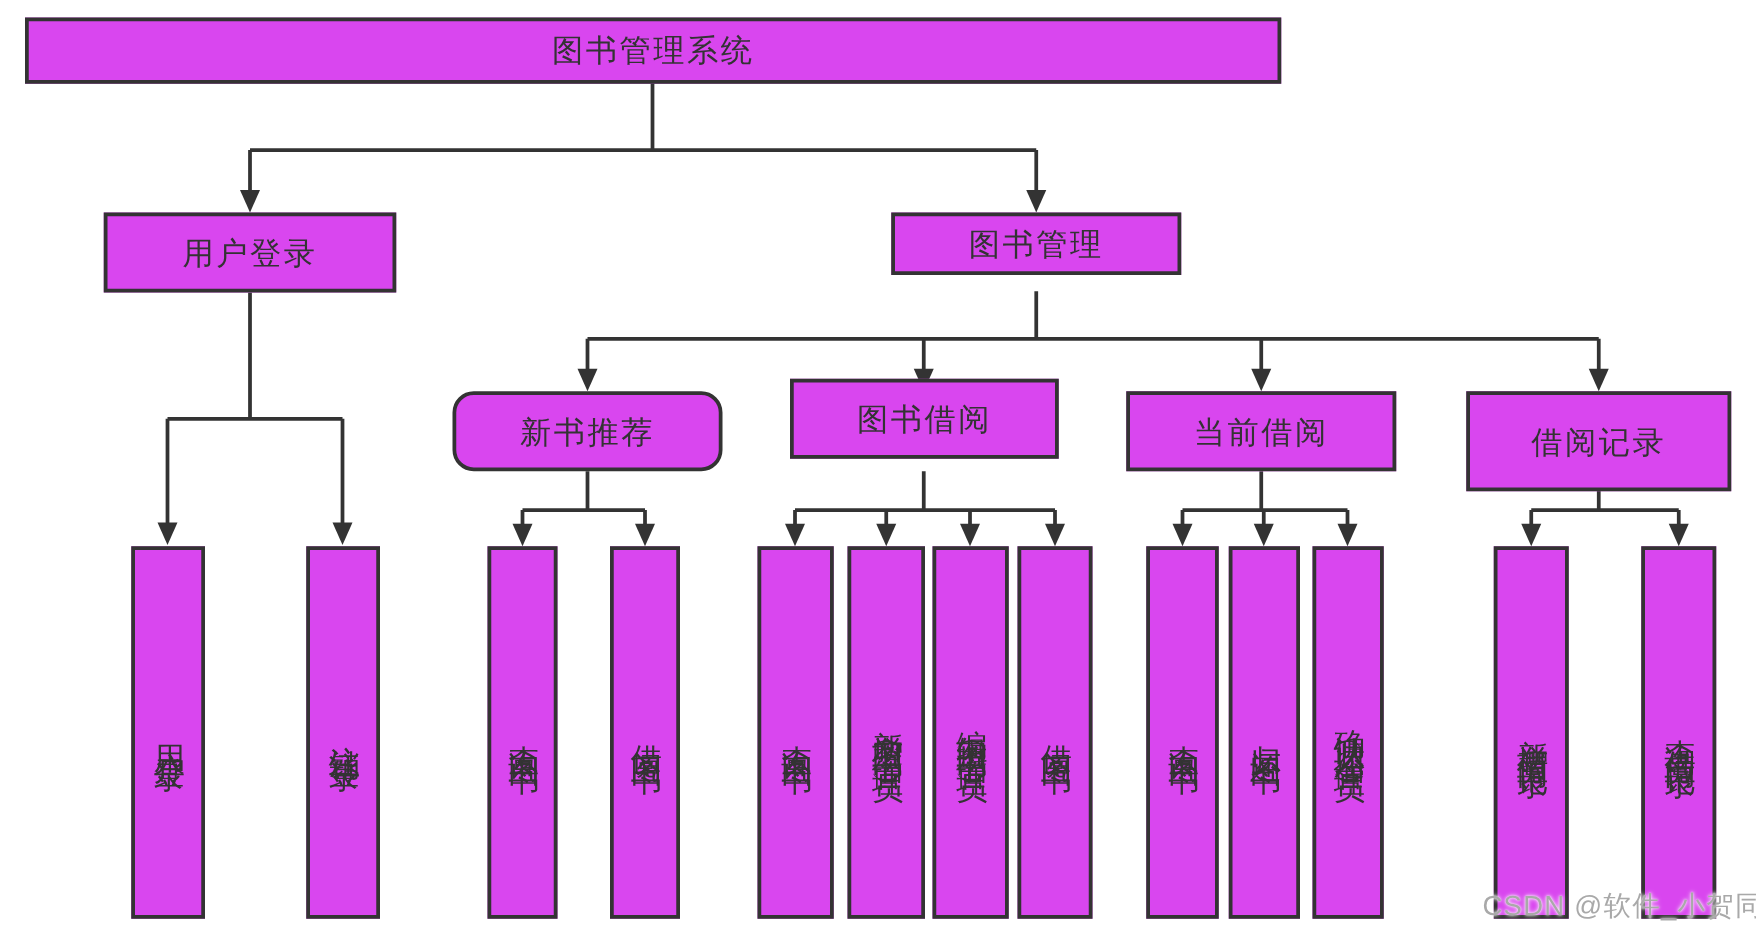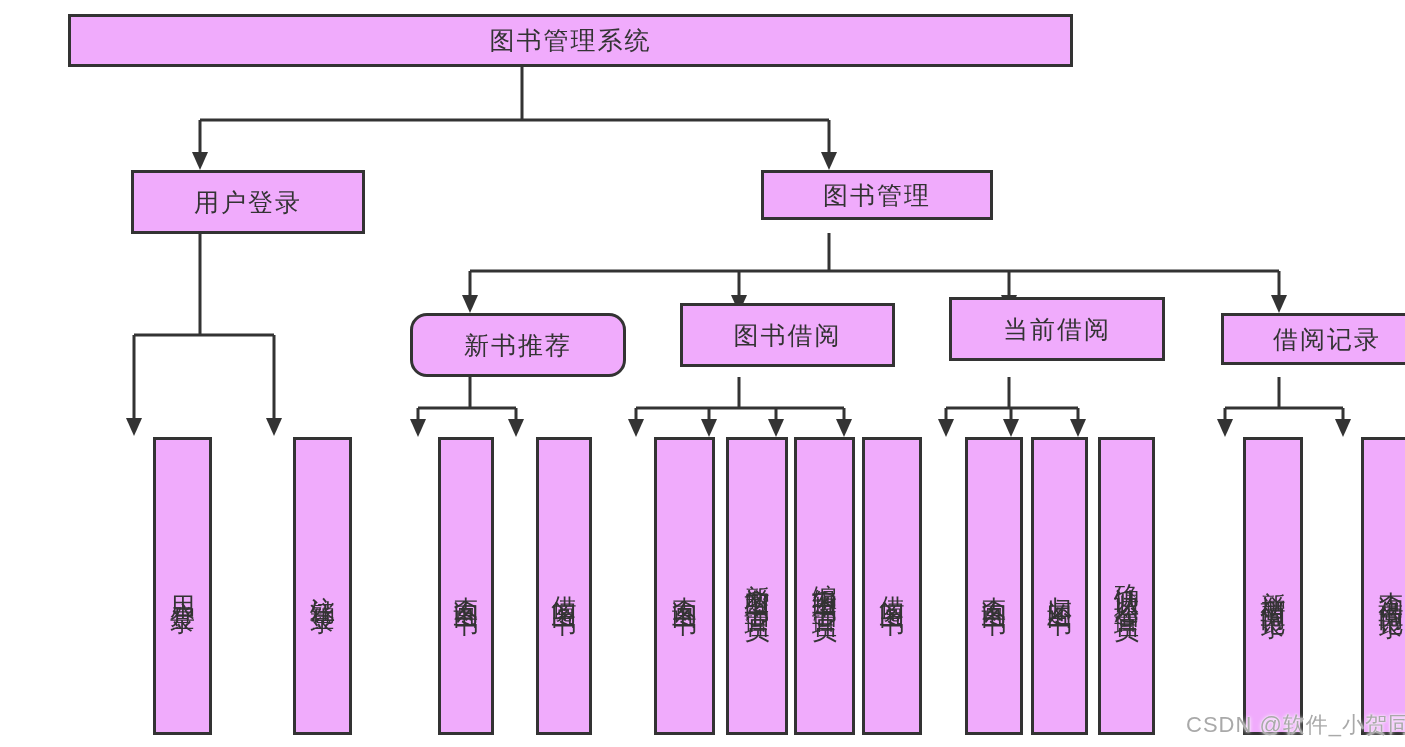--- a/index.html
+++ b/index.html
@@ -3,22 +3,22 @@
 <meta charset="utf-8">
 <style>
   html,body{margin:0;padding:0;background:#fff;}
   .stage{
     position:relative;width:1405px;height:747px;background:#ffffff;overflow:hidden;
     font-family:"Liberation Sans","DejaVu Sans",sans-serif;
   }
   .connectors{position:absolute;left:0;top:0;z-index:1;}
   .box{
     position:absolute;z-index:2;box-sizing:border-box;
-    border:3px solid #333333;background:#f0abfc;color:#333333;
-    display:flex;align-items:center;justify-content:center;margin-left:48px;
+    border:3px solid #333333;background:#d946ef;color:#333333;
+    display:flex;align-items:center;justify-content:center;
   }
   .hbox{font-size:25px;letter-spacing:2px;white-space:nowrap;}
   .vbox{font-size:25px;overflow:hidden;}
   .vbox .vtext{
     writing-mode:vertical-rl;text-orientation:mixed;
     letter-spacing:5px;line-height:1.0;white-space:nowrap;
   }
   .watermark{
     position:absolute;z-index:3;left:1186px;top:710px;
     font-size:22px;letter-spacing:1px;color:#a9a9a9;
@@ -80,24 +80,24 @@
   <div class="box hbox" style="left:713px;top:170px;width:232px;height:50px;">
     <span>图书管理</span>
   </div>
 
   <div class="box hbox" style="left:362px;top:313px;width:216px;height:64px;border-radius:17px;">
     <span>新书推荐</span>
   </div>
   <div class="box hbox" style="left:632px;top:303px;width:215px;height:64px;">
     <span>图书借阅</span>
   </div>
-  <div class="box hbox" style="left:901px;top:297px;width:216px;height:64px;">
+  <div class="box hbox" style="left:901px;top:313px;width:216px;height:64px;">
     <span>当前借阅</span>
   </div>
-  <div class="box hbox" style="left:1173px;top:313px;width:212px;height:52px;">
+  <div class="box hbox" style="left:1173px;top:313px;width:212px;height:80px;">
     <span>借阅记录</span>
   </div>
 
   <div class="box vbox" style="left:105px;top:437px;width:59px;height:298px;">
     <span class="vtext">用户登录</span>
   </div>
   <div class="box vbox" style="left:245px;top:437px;width:59px;height:298px;">
     <span class="vtext">注销登录</span>
   </div>
 

